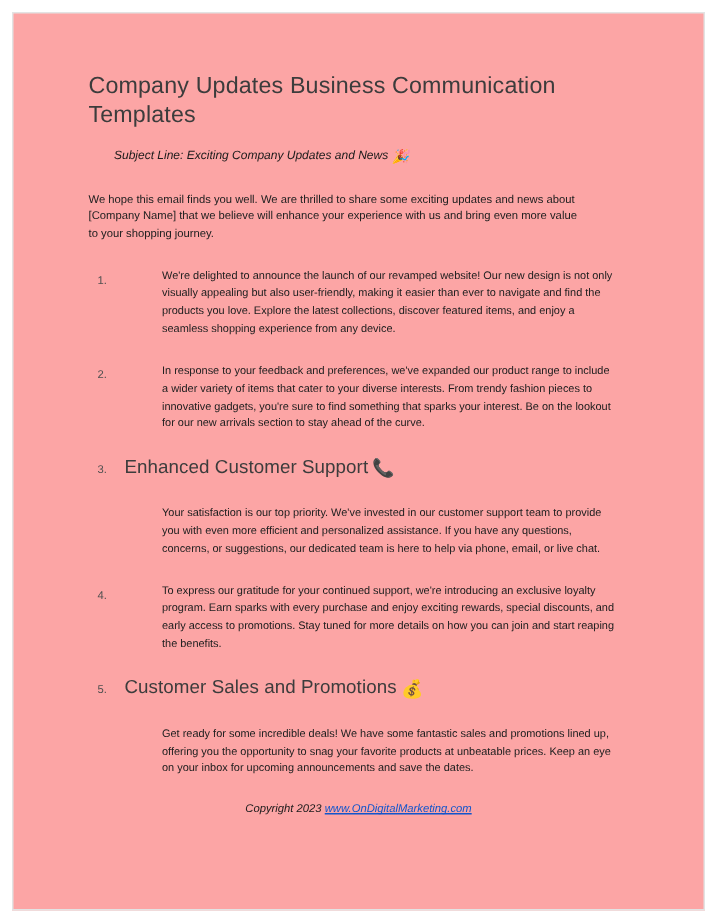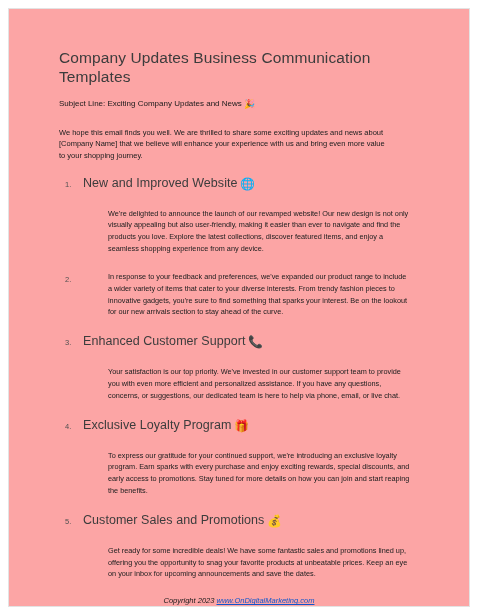--- a/index.html
+++ b/index.html
@@ -36,23 +36,24 @@
     font-weight: 400;
     color: #3c3c3c;
     letter-spacing: 0.1px;
     margin: 0 0 12px 0;
     line-height: 1.2;
   }
 
   .subject-line {
     font-size: 8px;
     color: #1a1a1a;
-    margin: 0 0 16px 0;
+    margin: 0 0 16px 17px;
     line-height: 1.4;
     font-weight: 500;
+    font-style: italic;
   }
   .subject-line .emo { font-size: 9px; vertical-align: -1px; }
 
   .salutation {
     font-size: 8px;
     color: #1a1a1a;
     margin: 0 0 14px 0;
     font-weight: 500;
   }
 
@@ -130,35 +131,33 @@
     <h1 class="doc-title">Company Updates Business Communication Templates</h1>
 
     <p class="subject-line"><span>Subject Line: Exciting Company Updates and News</span><span class="emo"> 🎉</span></p>
 
 
     <p class="intro">We hope this email finds you well. We are thrilled to share some exciting updates and news about [Company Name] that we believe will enhance your experience with us and bring even more value to your shopping journey.</p>
 
     <ol class="sections">
 
       <li>
-        <h2 class="sec-head"><span>New and Improved Website</span><span class="emo">🌐</span></h2>
         <p class="sec-body">We're delighted to announce the launch of our revamped website! Our new design is not only visually appealing but also user-friendly, making it easier than ever to navigate and find the products you love. Explore the latest collections, discover featured items, and enjoy a seamless shopping experience from any device.</p>
       </li>
 
       <li>
         <p class="sec-body">In response to your feedback and preferences, we've expanded our product range to include a wider variety of items that cater to your diverse interests. From trendy fashion pieces to innovative gadgets, you're sure to find something that sparks your interest. Be on the lookout for our new arrivals section to stay ahead of the curve.</p>
       </li>
 
       <li>
         <h2 class="sec-head"><span>Enhanced Customer Support</span><span class="emo">📞</span></h2>
         <p class="sec-body">Your satisfaction is our top priority. We've invested in our customer support team to provide you with even more efficient and personalized assistance. If you have any questions, concerns, or suggestions, our dedicated team is here to help via phone, email, or live chat.</p>
       </li>
 
       <li>
-        <h2 class="sec-head"><span>Exclusive Loyalty Program</span><span class="emo">🎁</span></h2>
         <p class="sec-body">To express our gratitude for your continued support, we're introducing an exclusive loyalty program. Earn sparks with every purchase and enjoy exciting rewards, special discounts, and early access to promotions. Stay tuned for more details on how you can join and start reaping the benefits.</p>
       </li>
 
       <li>
         <h2 class="sec-head"><span>Customer Sales and Promotions</span><span class="emo">💰</span></h2>
         <p class="sec-body">Get ready for some incredible deals! We have some fantastic sales and promotions lined up, offering you the opportunity to snag your favorite products at unbeatable prices. Keep an eye on your inbox for upcoming announcements and save the dates.</p>
       </li>
 
     </ol>
 

